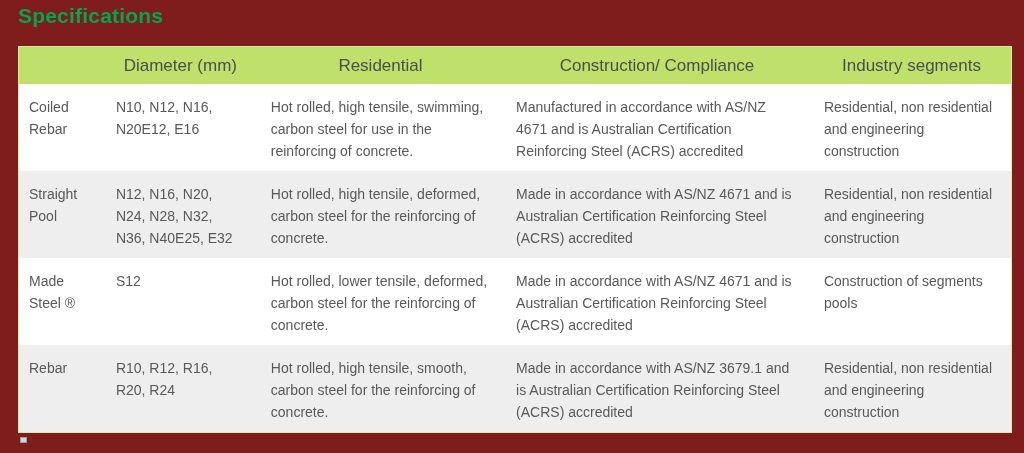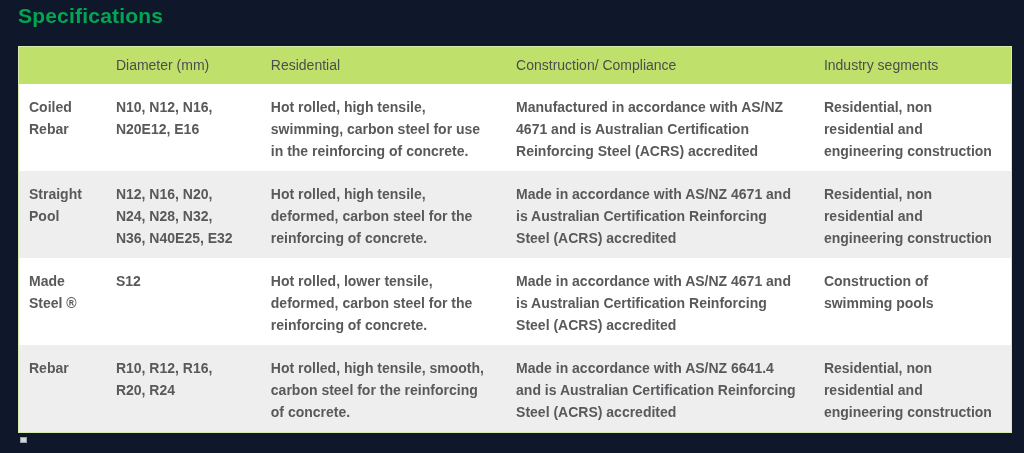--- a/index.html
+++ b/index.html
@@ -13,21 +13,21 @@
   * { margin: 0; padding: 0; box-sizing: border-box; }
   html, body {
     width: 1024px; height: 453px;
     background: #ffffff;
     font-family: "Liberation Sans", sans-serif;
     overflow: hidden;
   }
   .page {
     position: relative;
     width: 1024px; height: 453px;
-    background: #0f172a;
+    background: #7f1d1d;
   }
   .page-title {
     position: absolute;
     left: 18px; top: 4px;
     font-size: 21px;
     font-weight: bold;
     color: var(--accent-green);
     letter-spacing: 0.2px;
   }
   table.spec-table {
@@ -43,37 +43,37 @@
   col.c-product  { width: 8.4%;  }
   col.c-diameter { width: 15.6%; }
   col.c-desc     { width: 24.7%; }
   col.c-cert     { width: 31.0%; }
   col.c-industry { width: 20.3%; }
 
   thead th {
     background: var(--header-bg);
     color: var(--header-text);
     font-weight: normal;
-    text-align: left;
+    text-align: center;
     vertical-align: middle;
     padding: 10px 12px 10px 14px;
     line-height: 17px;
     height: 37px;
-    font-size: 14px;
+    font-size: 17px;
   }
   tbody td {
     vertical-align: top;
     text-align: left;
     padding: 12px 12px 9px 14px;
     line-height: 22px;
     background: #ffffff;
   }
   tbody tr:nth-child(even) td { background: var(--row-alt-bg); }
   tbody tr td.col-product { padding-left: 10px; padding-right: 8px; }
-  tbody tr { height: 87px; font-weight: bold; }
+  tbody tr { height: 87px; }
 
   .footnote-marker {
     position: absolute;
     left: 20px; top: 437px;
     width: 7px; height: 6px;
     background: #d3d7da;
     border: 1px solid #9aa0a6;
   }
 </style>
 </head>
@@ -113,27 +113,27 @@
         <td>N12, N16, N20, N24, N28, N32, N36, N40E25, E32</td>
         <td>Hot rolled, high tensile, deformed, carbon steel for the reinforcing of concrete.</td>
         <td>Made in accordance with AS/NZ 4671 and is Australian Certification Reinforcing Steel (ACRS) accredited</td>
         <td>Residential, non residential and engineering construction</td>
       </tr>
       <tr>
         <td class="col-product">Made Steel ®</td>
         <td>S12</td>
         <td>Hot rolled, lower tensile, deformed, carbon steel for the reinforcing of concrete.</td>
         <td>Made in accordance with AS/NZ 4671 and is Australian Certification Reinforcing Steel (ACRS) accredited</td>
-        <td>Construction of swimming pools</td>
+        <td>Construction of segments pools</td>
       </tr>
       <tr>
         <td class="col-product">Rebar</td>
         <td>R10, R12, R16, R20, R24</td>
         <td>Hot rolled, high tensile, smooth, carbon steel for the reinforcing of concrete.</td>
-        <td>Made in accordance with AS/NZ 6641.4 and is Australian Certification Reinforcing Steel (ACRS) accredited</td>
+        <td>Made in accordance with AS/NZ 3679.1 and is Australian Certification Reinforcing Steel (ACRS) accredited</td>
         <td>Residential, non residential and engineering construction</td>
       </tr>
     </tbody>
   </table>
 
   <div class="footnote-marker"></div>
 
 </div>
 
 </body></html>

